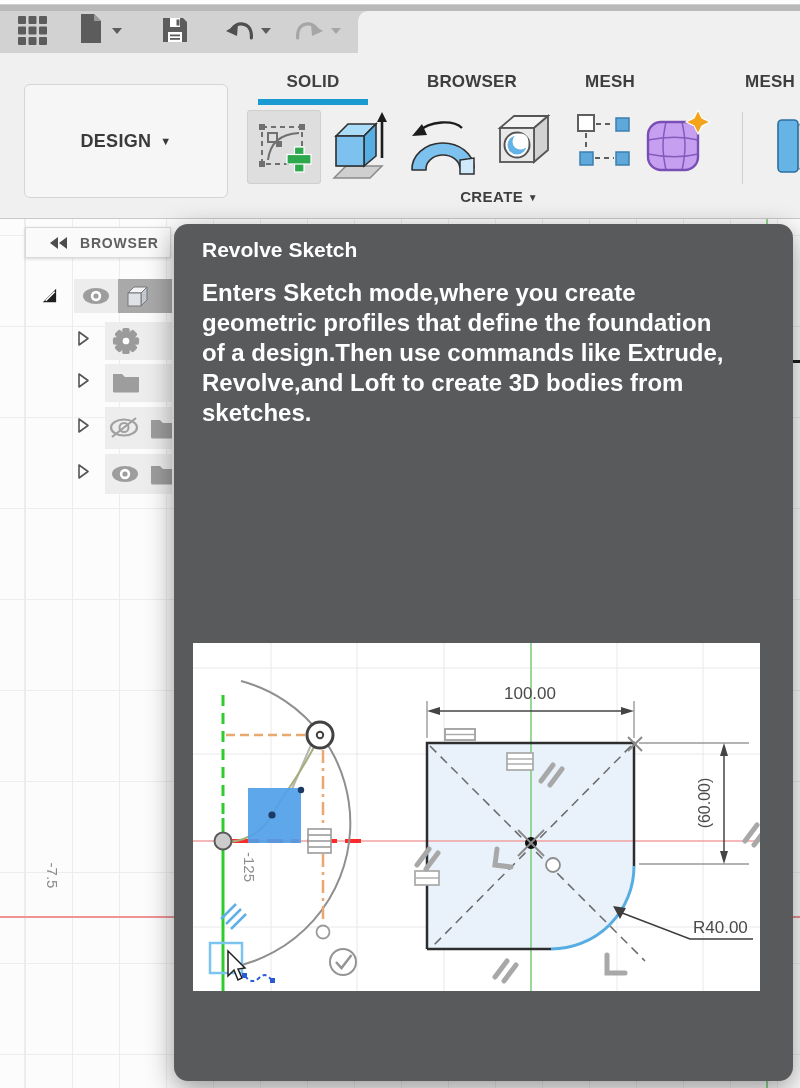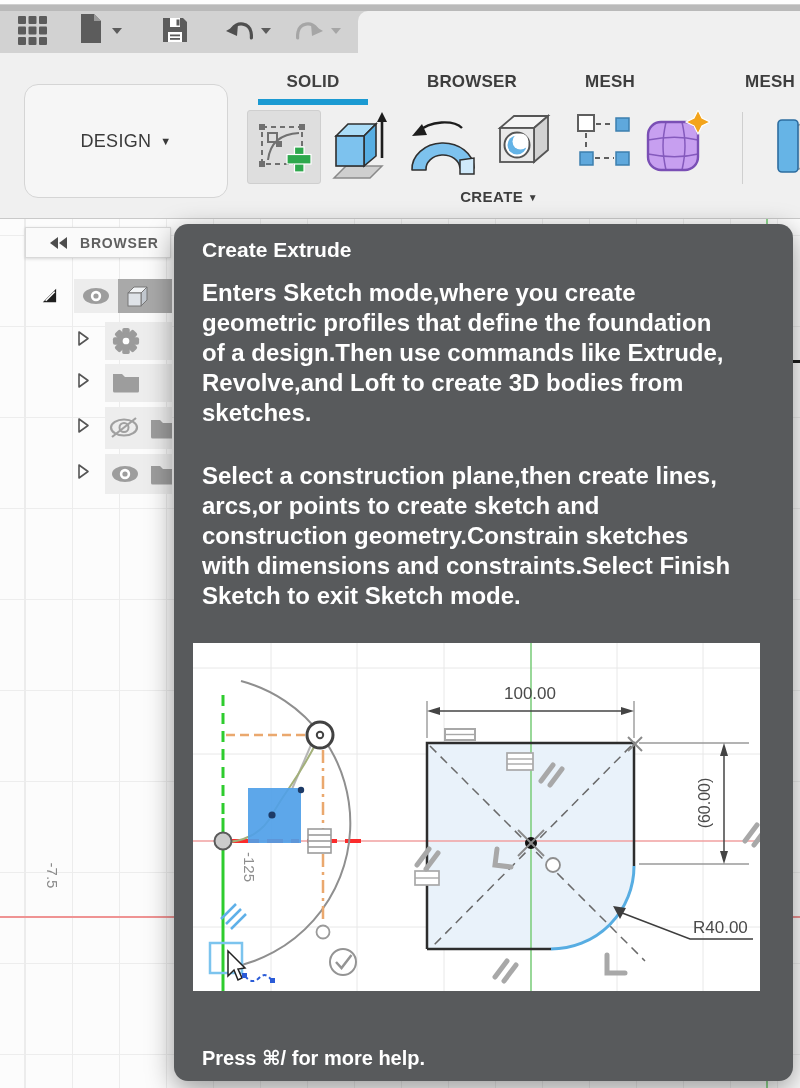--- a/index.html
+++ b/index.html
@@ -9,22 +9,22 @@
   
   .strip-white{left:0;top:0;width:800px;height:4px;background:#fdfdfd;border-bottom:1px solid #cfcfcf;}
   .strip-gray{left:0;top:5px;width:800px;height:6px;background:#b9b9b9;}
   .qatbar{left:0;top:11px;width:800px;height:42px;background:#d2d2d2;}
   .ribbon-main{left:358px;top:11px;width:442px;height:207px;background:#f0f0f0;border-top-left-radius:10px;}
   .ribbon-left{left:0;top:53px;width:358px;height:165px;background:#f0f0f0;}
   .ribbon-border{left:0;top:218px;width:800px;height:1px;background:#c9c9c9;}
   .qat-caret{width:0;height:0;border-left:5px solid transparent;border-right:5px solid transparent;border-top:6px solid #5c5c5c;}
   .qat-caret.dim{border-top-color:#a6a6a6;}
   
-  .design-btn{left:24px;top:84px;width:202px;height:112px;background:#f6f6f6;border:1px solid #d5d5d5;border-radius:14px;
-    display:flex;align-items:center;justify-content:center;gap:9px;color:#3a3a3a;font-size:18px;font-weight:400;letter-spacing:.3px;cursor:default;}
+  .design-btn{left:24px;top:84px;width:202px;height:112px;background:#f6f6f6;border:1px solid #d5d5d5;border-radius:6px;
+    display:flex;align-items:center;justify-content:center;gap:9px;color:#3a3a3a;font-size:18px;font-weight:700;letter-spacing:.3px;cursor:default;}
   .design-caret{font-size:11px;color:#3a3a3a;}
   
   .tab{top:70px;height:24px;font-size:17px;font-weight:700;color:#3d3d3d;text-align:center;line-height:24px;letter-spacing:.2px;}
   .tab.active{color:#404040;}
   .tab-underline{left:258px;top:99px;width:110px;height:6px;background:#1b9ad2;}
   
   .toolbtn{display:flex;align-items:center;justify-content:center;}
   .toolbtn.pressed{background:#dedede;border:1px solid #cfcfcf;border-radius:3px;}
   .group-label{left:398px;top:188px;width:140px;text-align:right;font-size:15px;font-weight:700;color:#3e3e3e;letter-spacing:.4px;}
   .group-caret{font-size:10px;vertical-align:1px;}
@@ -293,31 +293,26 @@
       <ellipse cx="15" cy="10" rx="13" ry="8" fill="#9d9d9d"></ellipse>
         <circle cx="15" cy="10" r="5.2" fill="#fff"></circle>
         <circle cx="15" cy="10" r="2.6" fill="#9d9d9d"></circle>
     </svg>
     <svg class="abs" style="left:45px;top:8px" width="28" height="24" viewBox="0 0 28 24">
       <path d="M1,4 h9 l3,3 h14 v14 a1.5,1.5 0 0 1 -1.5,1.5 h-23 a1.5,1.5 0 0 1 -1.5,-1.5 z" fill="#9d9d9d"></path>
     </svg>
   </div>
 
   <div class="abs tooltip">
-    <div class="abs tt-title">Create Extrude</div>
+    <div class="abs tt-title">Revolve Sketch</div>
     <div class="abs tt-p tt-p1">Enters Sketch mode,where you create
 geometric profiles that define the foundation
 of a design.Then use commands like Extrude,
 Revolve,and Loft to create 3D bodies from
 sketches.</div>
-    <div class="abs tt-p tt-p2">Select a construction plane,then create lines,
-arcs,or points to create sketch and
-construction geometry.Constrain sketches
-with dimensions and constraints.Select Finish
-Sketch to exit Sketch mode.</div>
 
     <svg class="abs tt-img" viewBox="0 0 567 348">
       <rect width="567" height="348" fill="#ffffff"></rect>
       <g stroke="#e8e8e8" stroke-width="1">
         <line x1="78" y1="0" x2="78" y2="348"></line>
           <line x1="164" y1="0" x2="164" y2="348"></line>
         <line x1="251" y1="0" x2="251" y2="348"></line>
           <line x1="424" y1="0" x2="424" y2="348"></line>
           <line x1="510" y1="0" x2="510" y2="348"></line>
         <line x1="0" y1="25" x2="567" y2="25"></line>
@@ -411,16 +406,15 @@
           <line x1="561" y1="202" x2="573" y2="186"></line>
         <line x1="302" y1="334" x2="314" y2="318"></line>
           <line x1="311" y1="338" x2="323" y2="322"></line>
       </g>
       <g stroke="#a8a8a8" stroke-width="5" stroke-linecap="round" fill="none">
         <path d="M304,206 L302,222 L318,224"></path>
         <path d="M414,312 L414,330 L432,330"></path>
       </g>
     </svg>
 
-    <div class="abs tt-footer">Press ⌘/ for more help.</div>
   </div>
 
 </div>
 
 </body></html>

